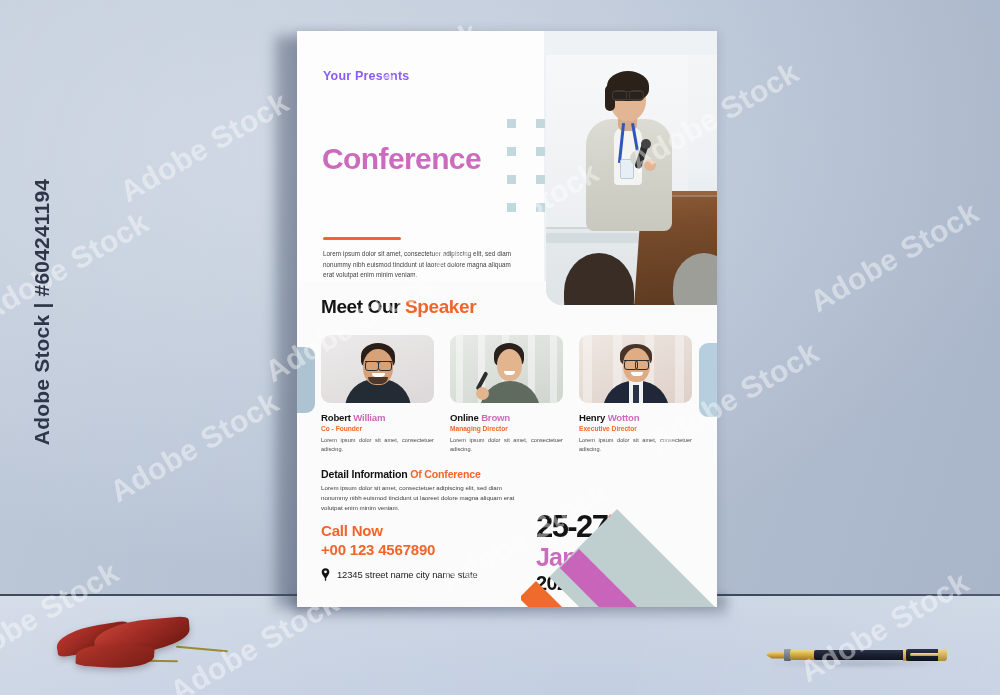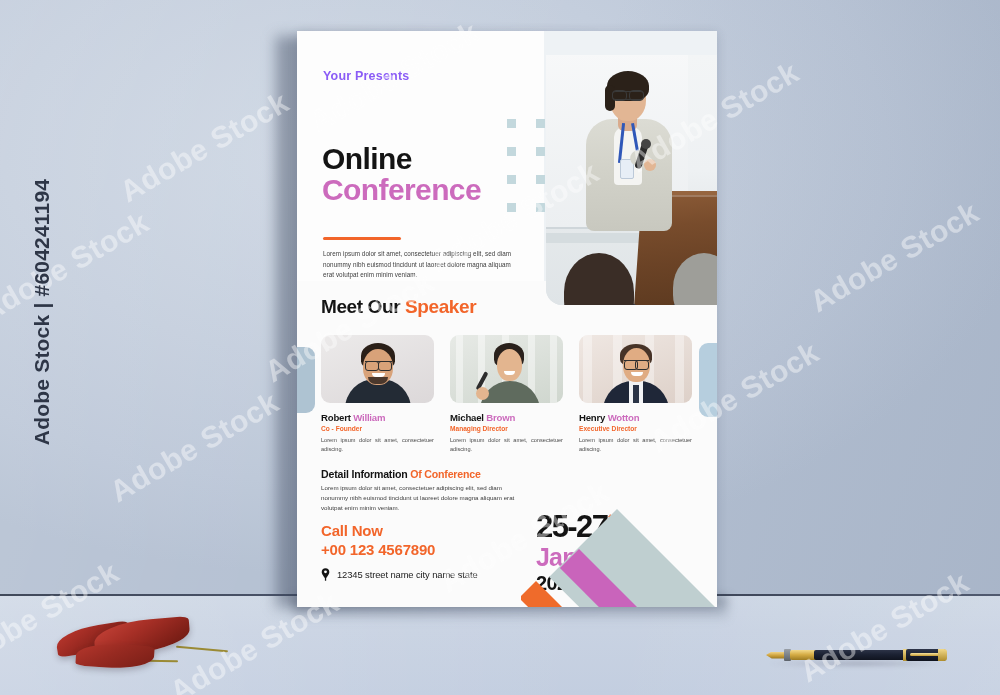--- a/index.html
+++ b/index.html
@@ -423,21 +423,20 @@
       <div class="w-hand"></div>
       <div class="aud1s"></div>
       <div class="aud1"></div>
       <div class="aud2s"></div>
       <div class="aud2"></div>
     </div>
 
     <div class="your-presents">Your Presents</div>
 
     <div class="headline">
-      <div class="ln ln-1">Online</div>
       <div class="ln ln-3">Conference</div>
     </div>
     <div class="rule-orange"></div>
     <div class="lead">Lorem ipsum dolor sit amet, consectetuer adipiscing elit, sed diam nonummy nibh euismod tincidunt ut laoreet dolore magna aliquam erat volutpat enim minim veniam.</div>
 
     <div class="meet"><span>Meet Our </span><em>Speaker</em></div>
 
     <div class="blob-left"></div>
     <div class="blob-right"></div>
 
@@ -467,21 +466,21 @@
               <span class="slat" style="left:78px"></span>
             <span class="slat" style="left:100px"></span>
           </div>
           <div class="torso" style="left:30px;top:46px;width:60px;height:30px;background:#5f6b5e"></div>
           <div class="hair" style="left:44px;top:8px;width:30px;height:24px;background:#2a211c"></div>
           <div class="face" style="left:47px;top:14px;width:25px;height:32px;background:#e3b58f"></div>
           <div class="smile" style="left:54px;top:36px;width:11px"></div>
           <div style="position:absolute;left:30px;top:36px;width:4px;height:20px;background:#2d2d2d;transform:rotate(28deg);border-radius:2px"></div>
           <div style="position:absolute;left:26px;top:52px;width:13px;height:13px;background:#e3b58f;border-radius:50%"></div>
         </div>
-        <div class="nm"><span>Michael </span><em>Brown</em></div>
+        <div class="nm"><span>Online </span><em>Brown</em></div>
         <div class="role">Managing Director</div>
         <div class="bio">Lorem ipsum dolor sit amet, consectetuer adiscing.</div>
       </div>
 
       <div class="sp">
         <div class="photo">
           <div class="ph-bg3">
             <span class="slat" style="left:4px"></span>
               <span class="slat" style="left:34px"></span>
             <span class="slat" style="left:66px"></span>

